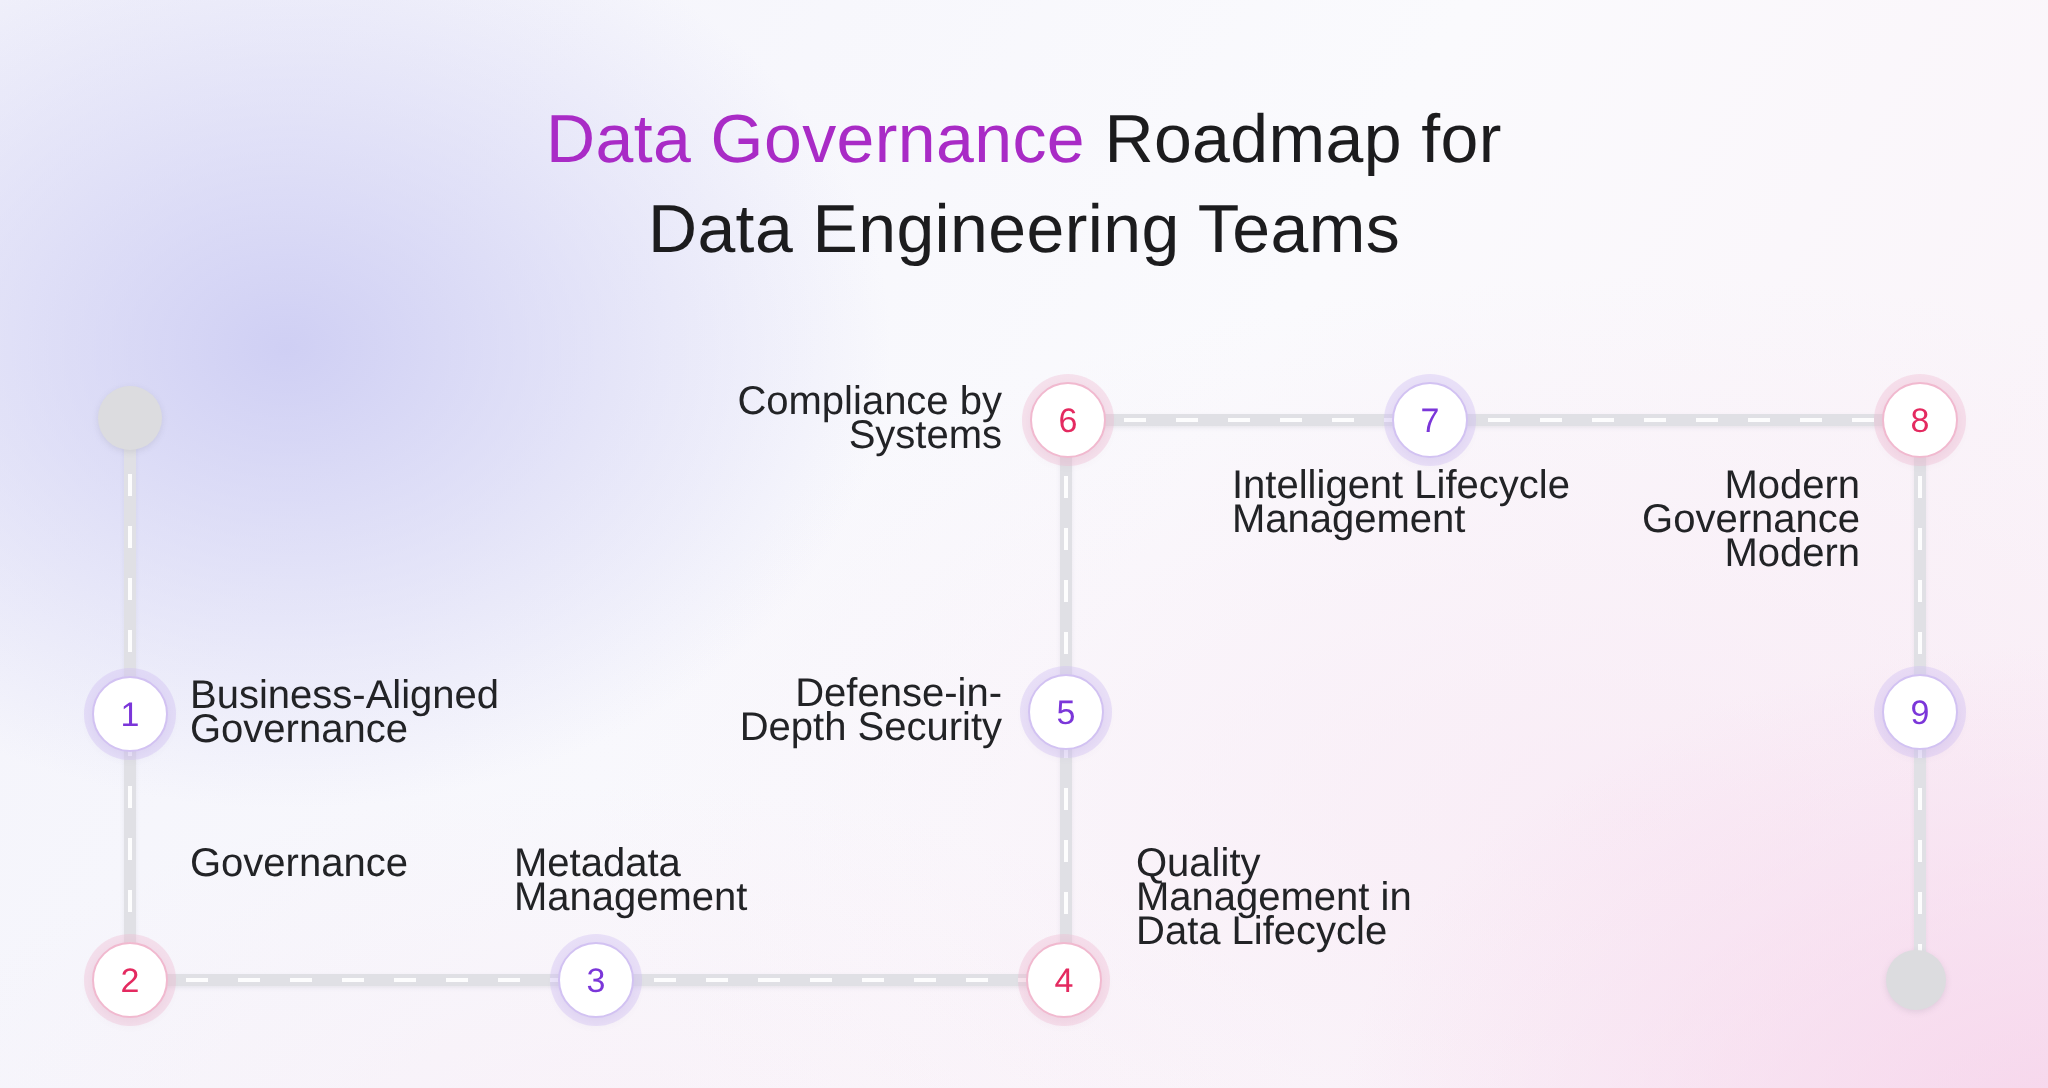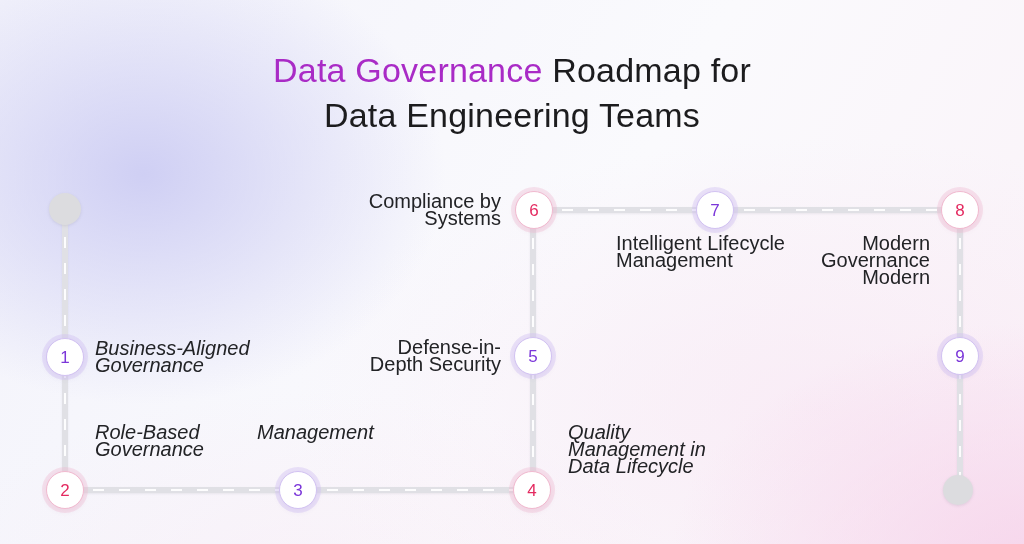--- a/index.html
+++ b/index.html
@@ -35,21 +35,21 @@
   .node{
     position:absolute;width:38px;height:38px;box-sizing:border-box;border-radius:50%;
     background:#ffffff;display:flex;align-items:center;justify-content:center;
     font-size:17px;line-height:1;
   }
   .node.pink{border:1.5px solid #f1b9cf;color:#e42a60;box-shadow:0 0 0 4px rgba(238,186,210,0.38),0 2px 6px rgba(150,90,120,0.12);}
   .node.purple{border:1.5px solid #d2c2f2;color:#7b36d9;box-shadow:0 0 0 4px rgba(210,192,244,0.42),0 2px 6px rgba(110,90,160,0.12);}
   
   .label{position:absolute;font-size:20px;line-height:17px;color:#222326;}
   .label .line{display:block;}
-  .al{text-align:left;font-style:italic;}
+  .al{text-align:left;}
   .ar{text-align:right;}
   .ac{text-align:left;}
 </style>
 </head>
 <body>
 
 <div class="canvas">
 
   <h1 class="title">
     <span class="t-line"><span class="hl">Data Governance</span><span> Roadmap for</span></span>
@@ -91,24 +91,24 @@
     </div>
   <div class="node purple" style="left:941px;top:337px">
       <span>9</span>
     </div>
 
   <div class="label al" style="left:95px;top:340px;width:170px">
     <span class="line">Business-Aligned</span>
     <span class="line">Governance</span>
   </div>
   <div class="label al" style="left:95px;top:424px;width:170px">
-    <span class="line">Role-Based</span>
     <span class="line">Governance</span>
   </div>
   <div class="label al" style="left:257px;top:424px;width:170px">
+    <span class="line">Metadata</span>
     <span class="line">Management</span>
   </div>
   <div class="label ar" style="left:341px;top:339px;width:160px">
     <span class="line">Defense-in-</span>
     <span class="line">Depth Security</span>
   </div>
   <div class="label al" style="left:568px;top:424px;width:170px">
     <span class="line">Quality</span>
     <span class="line">Management in</span>
     <span class="line">Data Lifecycle</span>

